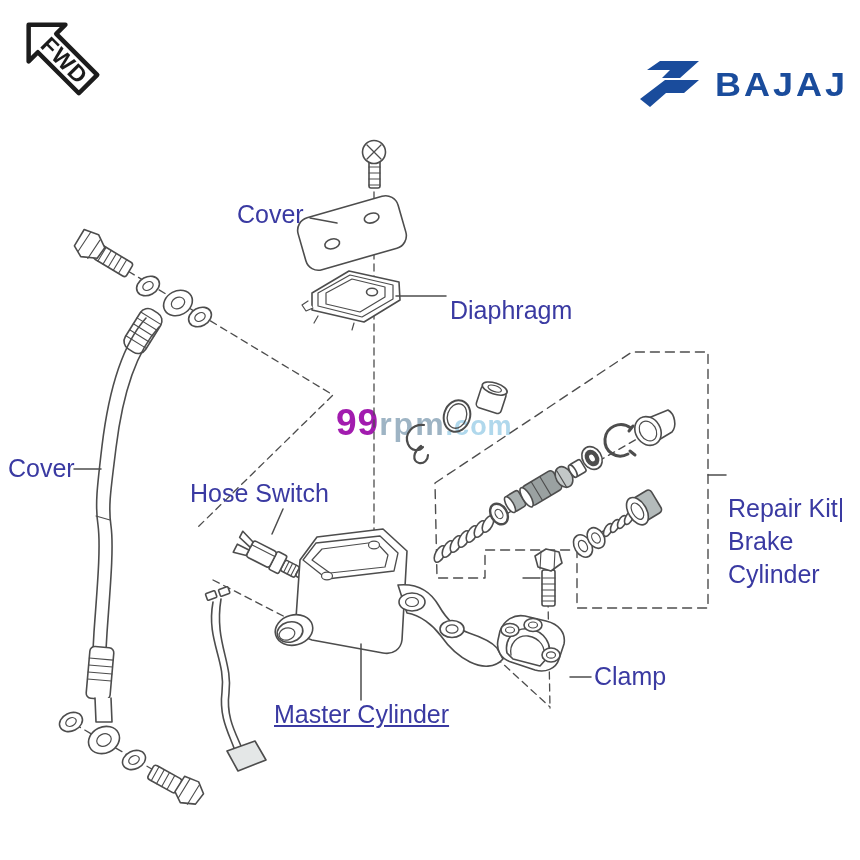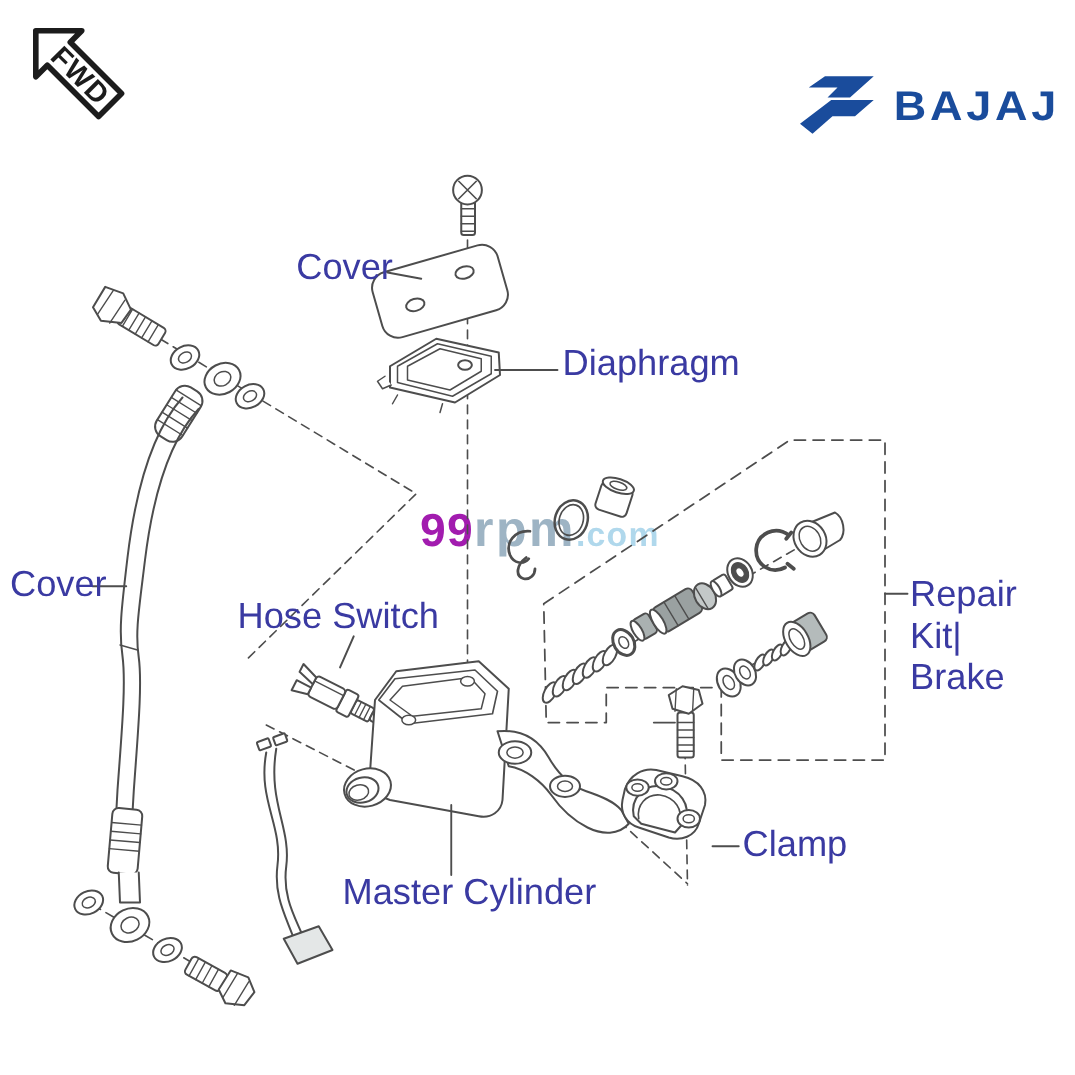--- a/index.html
+++ b/index.html
@@ -8,28 +8,28 @@
     font-family:"Liberation Sans", sans-serif;overflow:hidden;
   }
   .stage{position:absolute;inset:0;}
   
   .watermark{
     position:absolute;left:336px;top:402px;z-index:1;
     display:flex;align-items:baseline;letter-spacing:1px;
     font-weight:bold;user-select:none;
   }
   .wm-99{font-size:37px;color:#a21caf;}
-  .wm-rpm{font-size:40px;color:#9eb4c4;letter-spacing:2px;}
+  .wm-rpm{font-size:32px;color:#9eb4c4;letter-spacing:2px;}
   .wm-com{font-size:27px;color:#b0d8ec;}
   svg.diagram{position:absolute;left:0;top:0;z-index:2;}
   .lbl{
-    position:absolute;z-index:3;color:#3a3aa2;font-size:29px;line-height:27px;
+    position:absolute;z-index:3;color:#3a3aa2;font-size:25px;line-height:27px;
     white-space:nowrap;user-select:none;
   }
-  .lbl-multi{line-height:33px;white-space:normal;}
+  .lbl-multi{line-height:33px;white-space:normal;margin-top:32px;}
   .brand{
     position:absolute;top:10px;right:12px;z-index:3;display:flex;align-items:center;gap:14px;margin-top:48px;
   }
   .brand-name{
     color:#1a4c9c;font-size:36px;font-weight:800;letter-spacing:3px;
     transform:scaleY(0.92);
   }
   .fwd{position:absolute;left:6px;top:0;z-index:3;}
 </style>
 </head>
@@ -292,23 +292,24 @@
       <path d="M396 296 L446 296"></path>
       <path d="M74 469 L101 469"></path>
       <path d="M283 509 L272 534"></path>
       <path d="M361 700 L361 644"></path>
       <path d="M570 677 L591 677"></path>
       <path d="M708 475 L726 475"></path>
     </g>
   </svg>
 
   <div class="lbl" style="left:237px;top:201px;">Cover</div>
-  <div class="lbl" style="left:450px;top:278px;">Diaphragm</div>
+  <div class="lbl" style="left:450px;top:297px;">Diaphragm</div>
   <div class="lbl" style="left:8px;top:455px;">Cover</div>
   <div class="lbl" style="left:190px;top:480px;">Hose Switch</div>
   <div class="lbl lbl-multi" style="left:728px;top:460px;">
     <div>Repair Kit|</div>
     <div>Brake</div>
+    <div>Cylinder</div>
   </div>
-  <div class="lbl" style="left:274px;top:701px;">Master Cylinder</div>
+  <div class="lbl" style="left:274px;top:701px;text-decoration:underline;">Master Cylinder</div>
   <div class="lbl" style="left:594px;top:663px;">Clamp</div>
 
 </div>
 
 </body></html>

